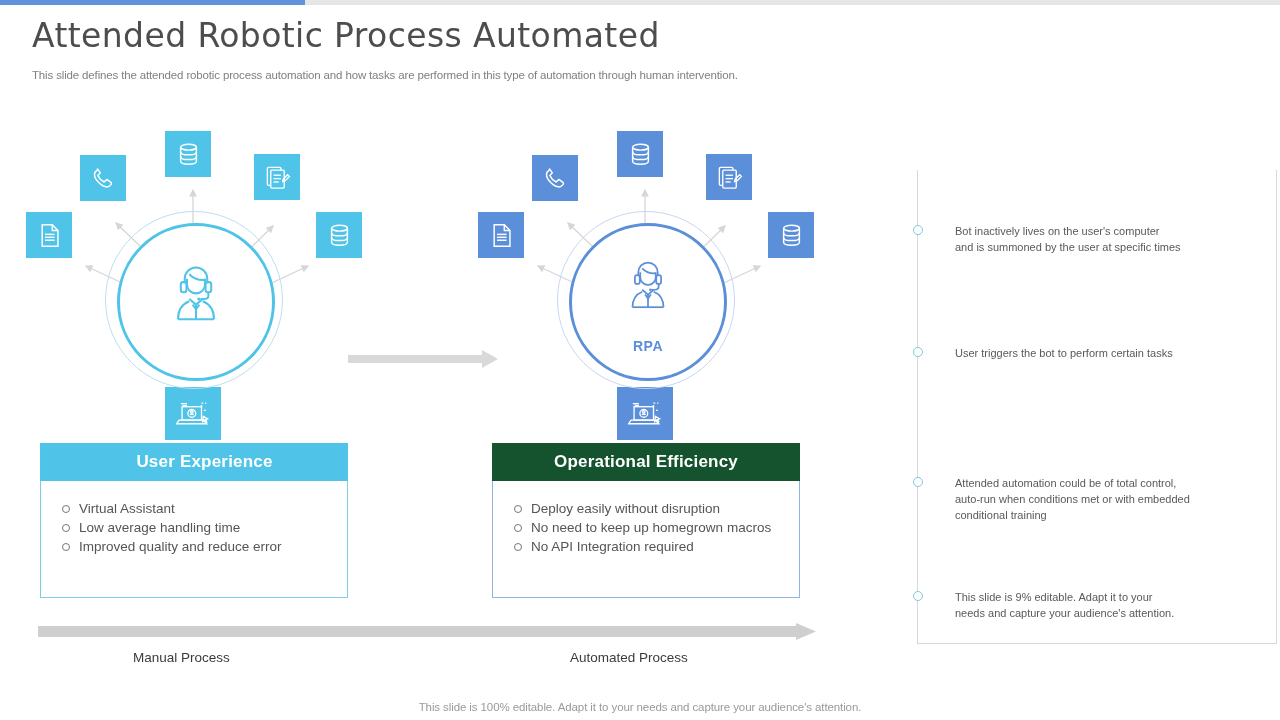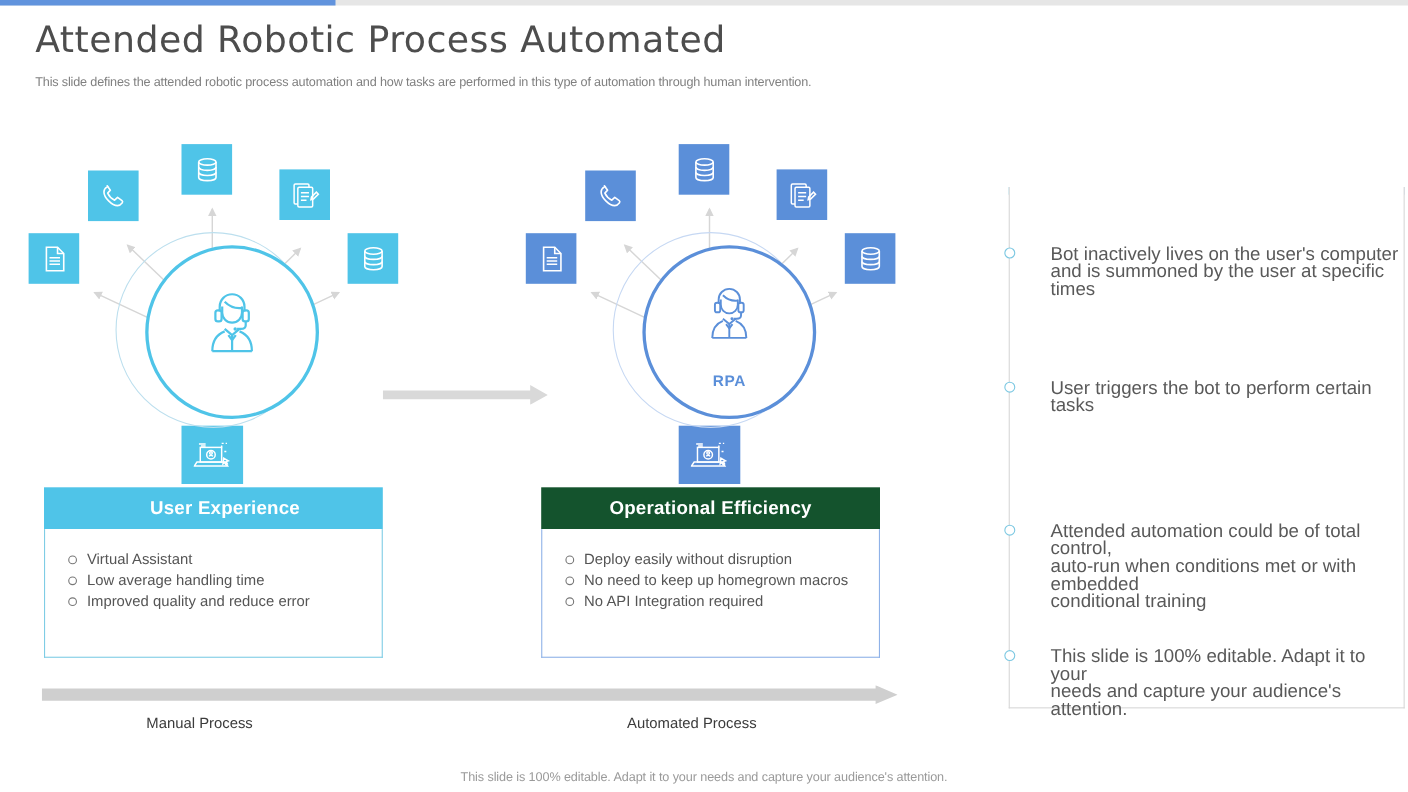--- a/index.html
+++ b/index.html
@@ -83,21 +83,21 @@
     top: 93px;
   }
   .diagram.right .hub-outer { border-color: #c6d8f3; }
 
   .hub {
     position: absolute;
     width: 152px;
     height: 152px;
     border-radius: 50%;
     border: 3px solid #4fc4e8;
-    left: 124px;
+    left: 109px;
     top: 105px;
     background: #fff;
     display: flex;
     flex-direction: column;
     align-items: center;
     justify-content: center;
     gap: 23px;
   }
   .diagram.right .hub { border-color: #5b8fd9; }
   .hub svg { width: 72px; height: 72px; }
@@ -216,21 +216,21 @@
     position: absolute;
     left: -5px;
     top: 2px;
     width: 8px;
     height: 8px;
     border: 1px solid #7cc8e2;
     border-radius: 50%;
     background: #fff;
   }
   .timeline-text {
-    font-size: 17px;
+    font-size: 11px;
     line-height: 16px;
     color: #595959;
     white-space: pre-line;
   }
 
   
   .footer-note {
     position: absolute;
     top: 701px;
     left: 0;
@@ -513,18 +513,18 @@
     <div class="timeline-text">User triggers the bot to perform certain tasks</div>
   </div>
   <div class="timeline-item" style="top:281px;margin-top:24px;">
     <span class="timeline-dot"></span>
     <div class="timeline-text">Attended automation could be of total control,
 auto-run when conditions met or with embedded
 conditional training</div>
   </div>
   <div class="timeline-item" style="top:419px;">
     <span class="timeline-dot"></span>
-    <div class="timeline-text">This slide is 100% editable. Adapt it to your
+    <div class="timeline-text">This slide is 9% editable. Adapt it to your
 needs and capture your audience's attention.</div>
   </div>
 </div>
 
 <div class="footer-note">This slide is 100% editable. Adapt it to your needs and capture your audience's attention.</div>
 
 </body></html>

